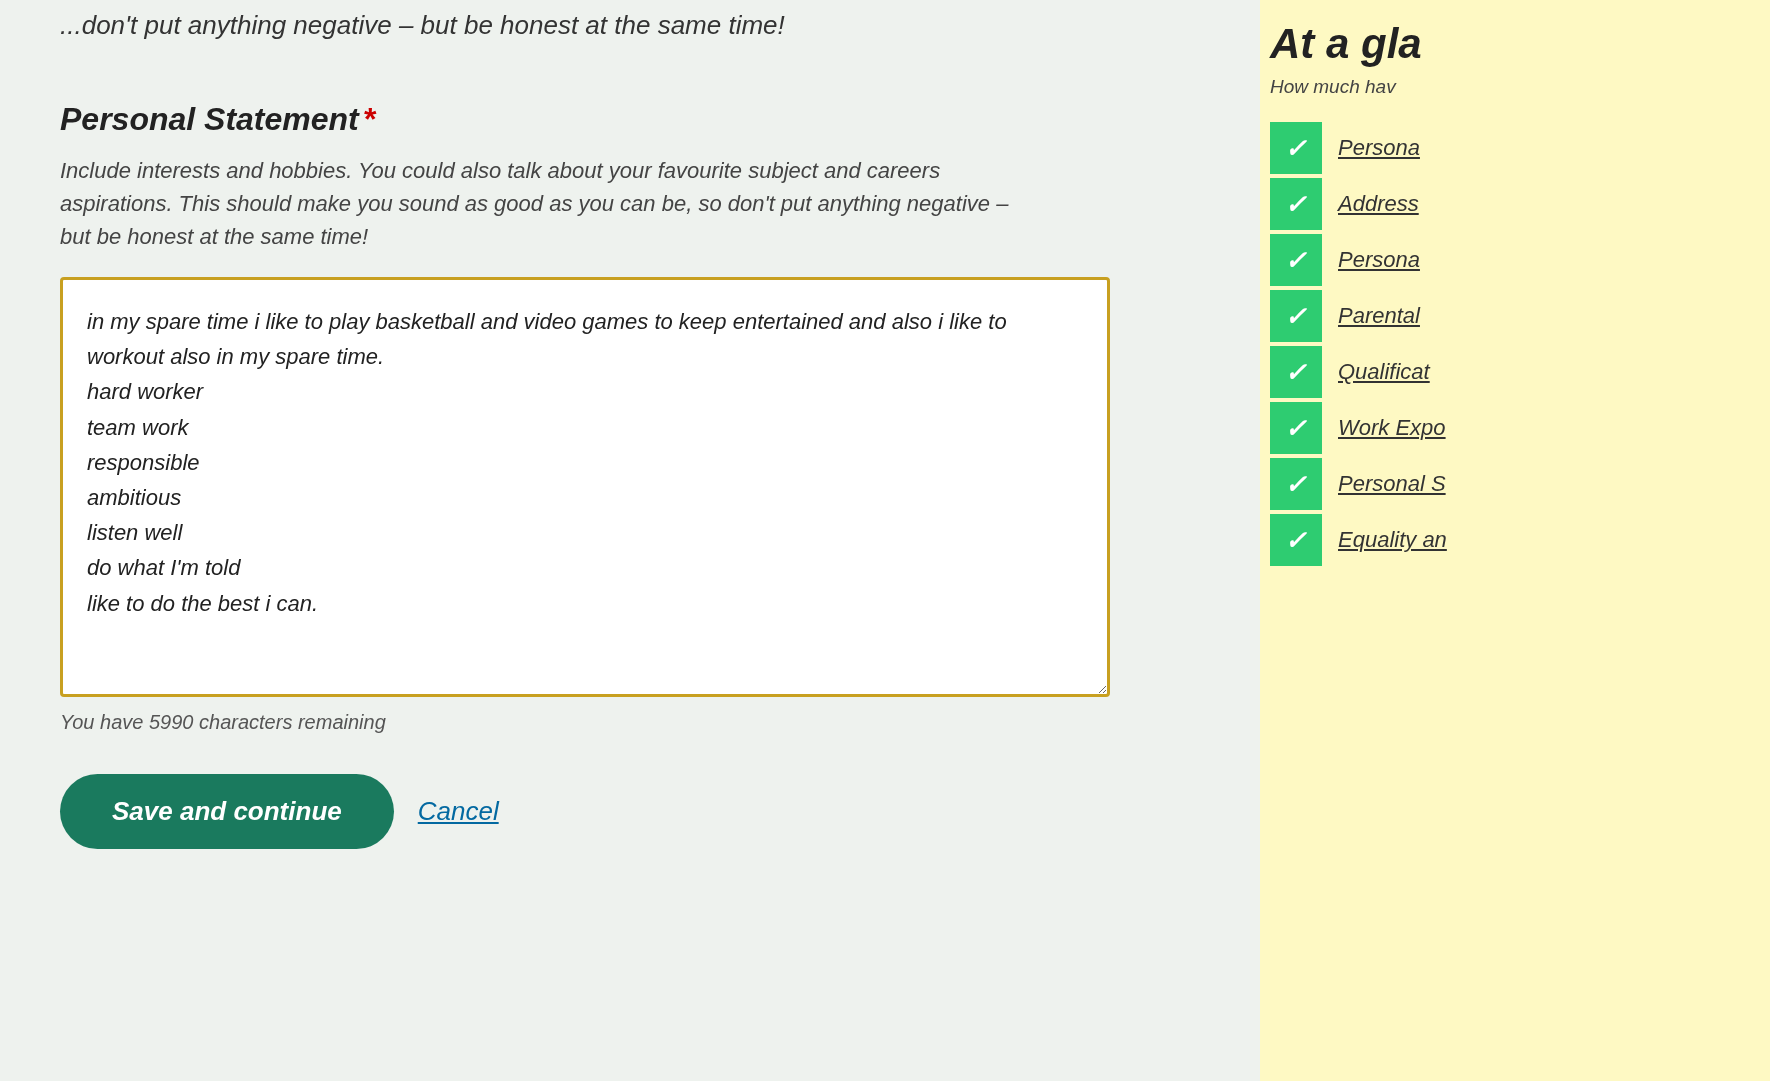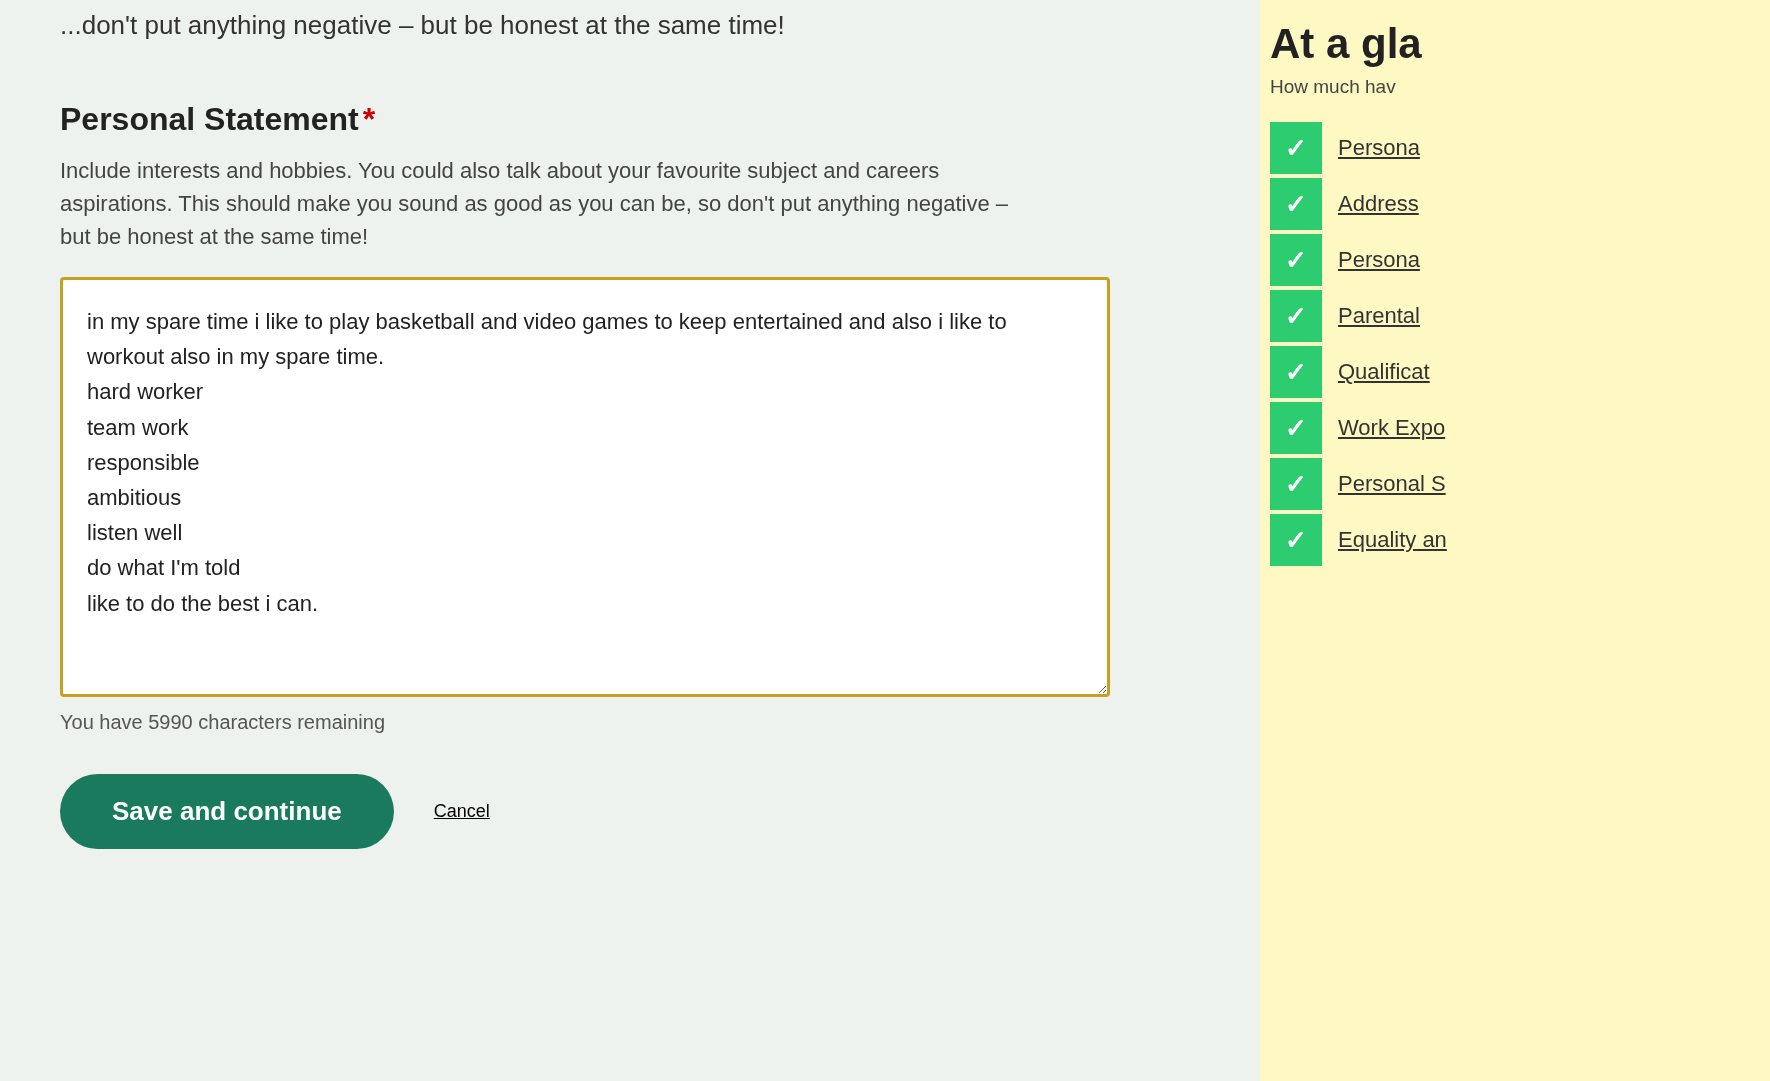--- a/index.html
+++ b/index.html
@@ -1,18 +1,19 @@
 <!DOCTYPE html>
 <html><head>
   <meta charset="utf-8">
   <style>
     * {
       box-sizing: border-box;
       margin: 0;
       padding: 0;
+      font-style: italic;
     }
 
     body {
       background-color: #f0f4f0;
       font-family: Arial, sans-serif;
       width: 1770px;
       min-height: 1081px;
       overflow: hidden;
       position: relative;
     }
@@ -85,39 +86,39 @@
       font-size: 20px;
       color: #555;
       margin-top: 10px;
       margin-bottom: 40px;
     }
 
     
     .buttons-row {
       display: flex;
       align-items: center;
-      gap: 40px;
+      gap: 24px;
       margin-top: 20px;
     }
 
     .save-continue-btn {
       background-color: #1a7a5e;
       color: #fff;
       border: none;
       border-radius: 50px;
       padding: 22px 52px;
       font-size: 26px;
       font-weight: bold;
       cursor: pointer;
       white-space: nowrap;
     }
 
     .cancel-link {
-      font-size: 18px;
-      color: #000000;
+      font-size: 26px;
+      color: #0369a1;
       text-decoration: underline;
       cursor: pointer;
       background: none;
       border: none;
     }
 
     
     .sidebar {
       width: 510px;
       background-color: #fef9c3;

